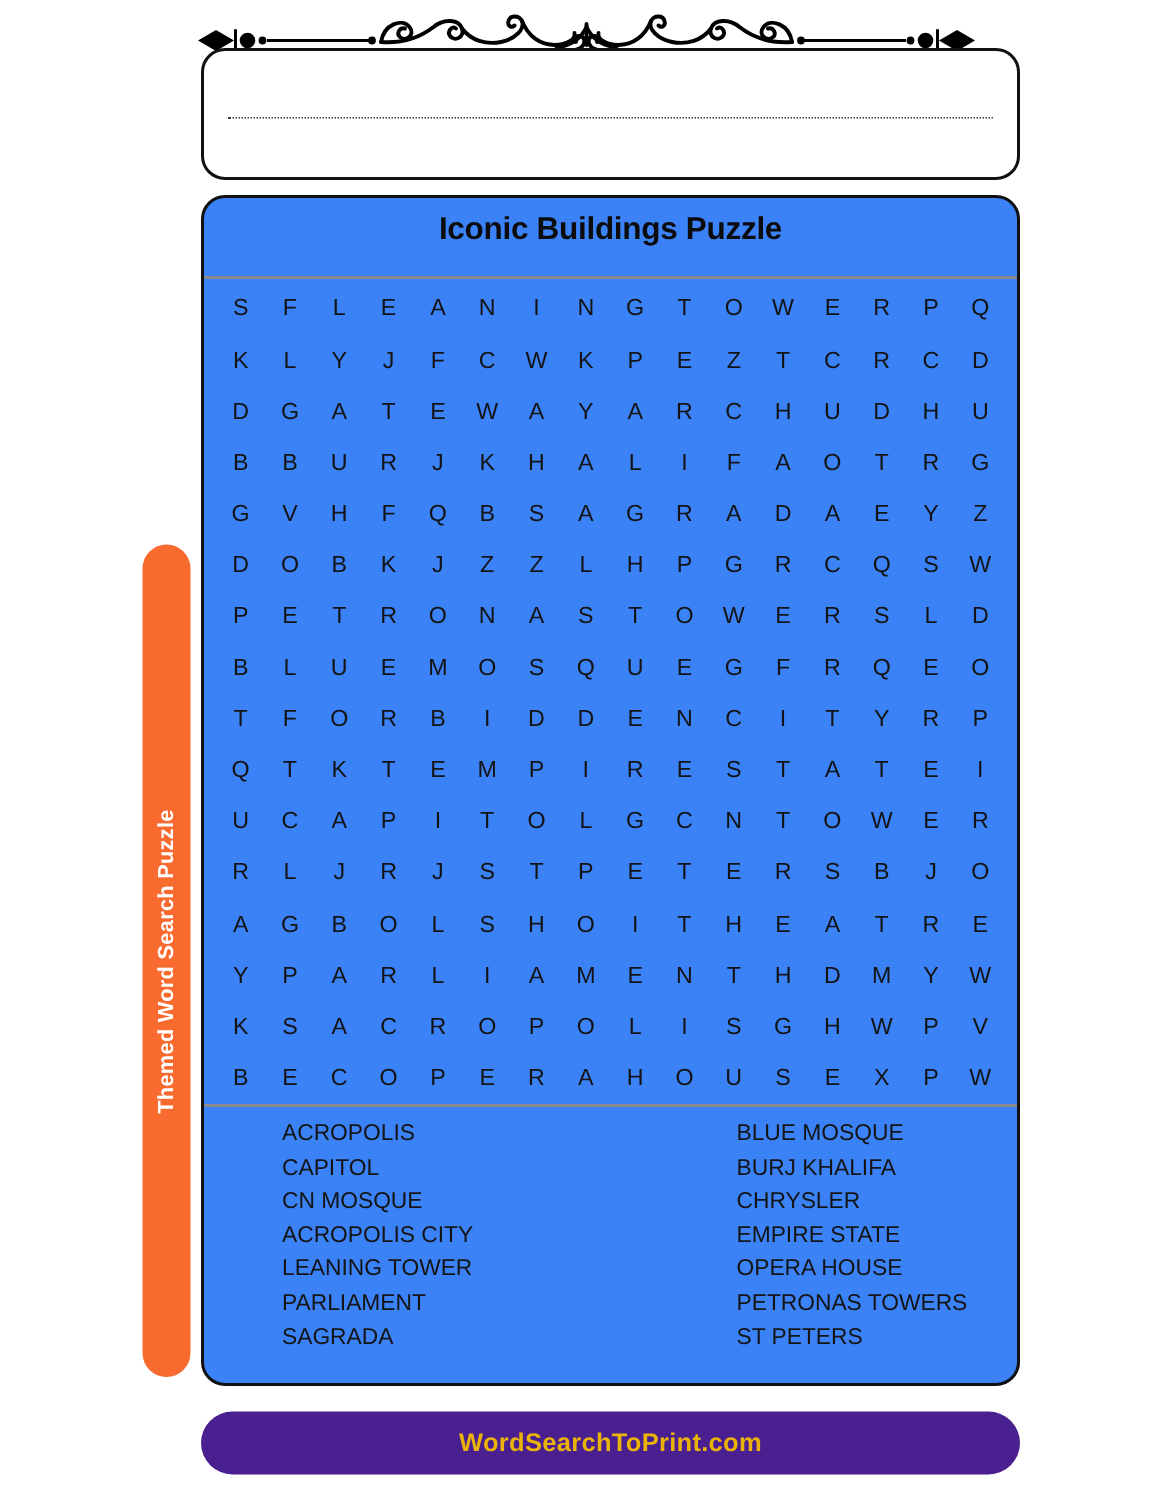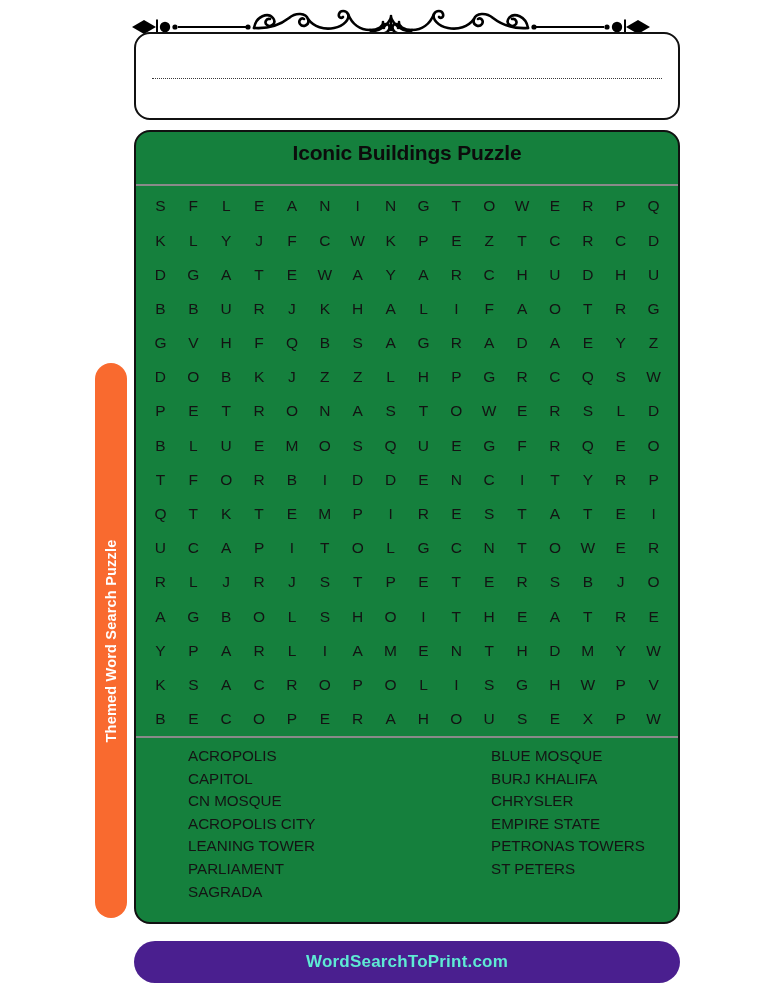--- a/index.html
+++ b/index.html
@@ -74,21 +74,21 @@
 
   
   #puzzle-card {
     position: absolute;
     left: 134px;
     top: 130px;
     width: 546px;
     height: 794px;
     border: 2.2px solid #111111;
     border-radius: 16px;
-    background: #15803d;
+    background: #3b82f6;
     z-index: 2;
     overflow: hidden;
   }
 
   #puzzle-title {
     position: absolute;
     left: 0;
     right: 0;
     top: 9px;
     text-align: center;
@@ -165,21 +165,21 @@
     top: 941px;
     width: 546px;
     height: 42px;
     background: #4A1F8F;
     border-radius: 21px;
     display: flex;
     align-items: center;
     justify-content: center;
   }
   #footer-text {
-    color: #5eead4;
+    color: #eab308;
     font-size: 17px;
     font-weight: bold;
     letter-spacing: 0.2px;
   }
 </style>
 </head>
 <body>
 
 <div id="page">
 
@@ -505,20 +505,21 @@
           <div class="word-item">ACROPOLIS CITY</div>
           <div class="word-item">LEANING TOWER</div>
           <div class="word-item">PARLIAMENT</div>
           <div class="word-item">SAGRADA</div>
         </div>
       <div class="word-col" id="word-col-right">
           <div class="word-item">BLUE MOSQUE</div>
           <div class="word-item">BURJ KHALIFA</div>
           <div class="word-item">CHRYSLER</div>
           <div class="word-item">EMPIRE STATE</div>
+          <div class="word-item">OPERA HOUSE</div>
           <div class="word-item">PETRONAS TOWERS</div>
           <div class="word-item">ST PETERS</div>
         </div>
     </div>
 
   </div>
 
   <div id="footer-bar">
     <span id="footer-text">WordSearchToPrint.com</span>
   </div>

